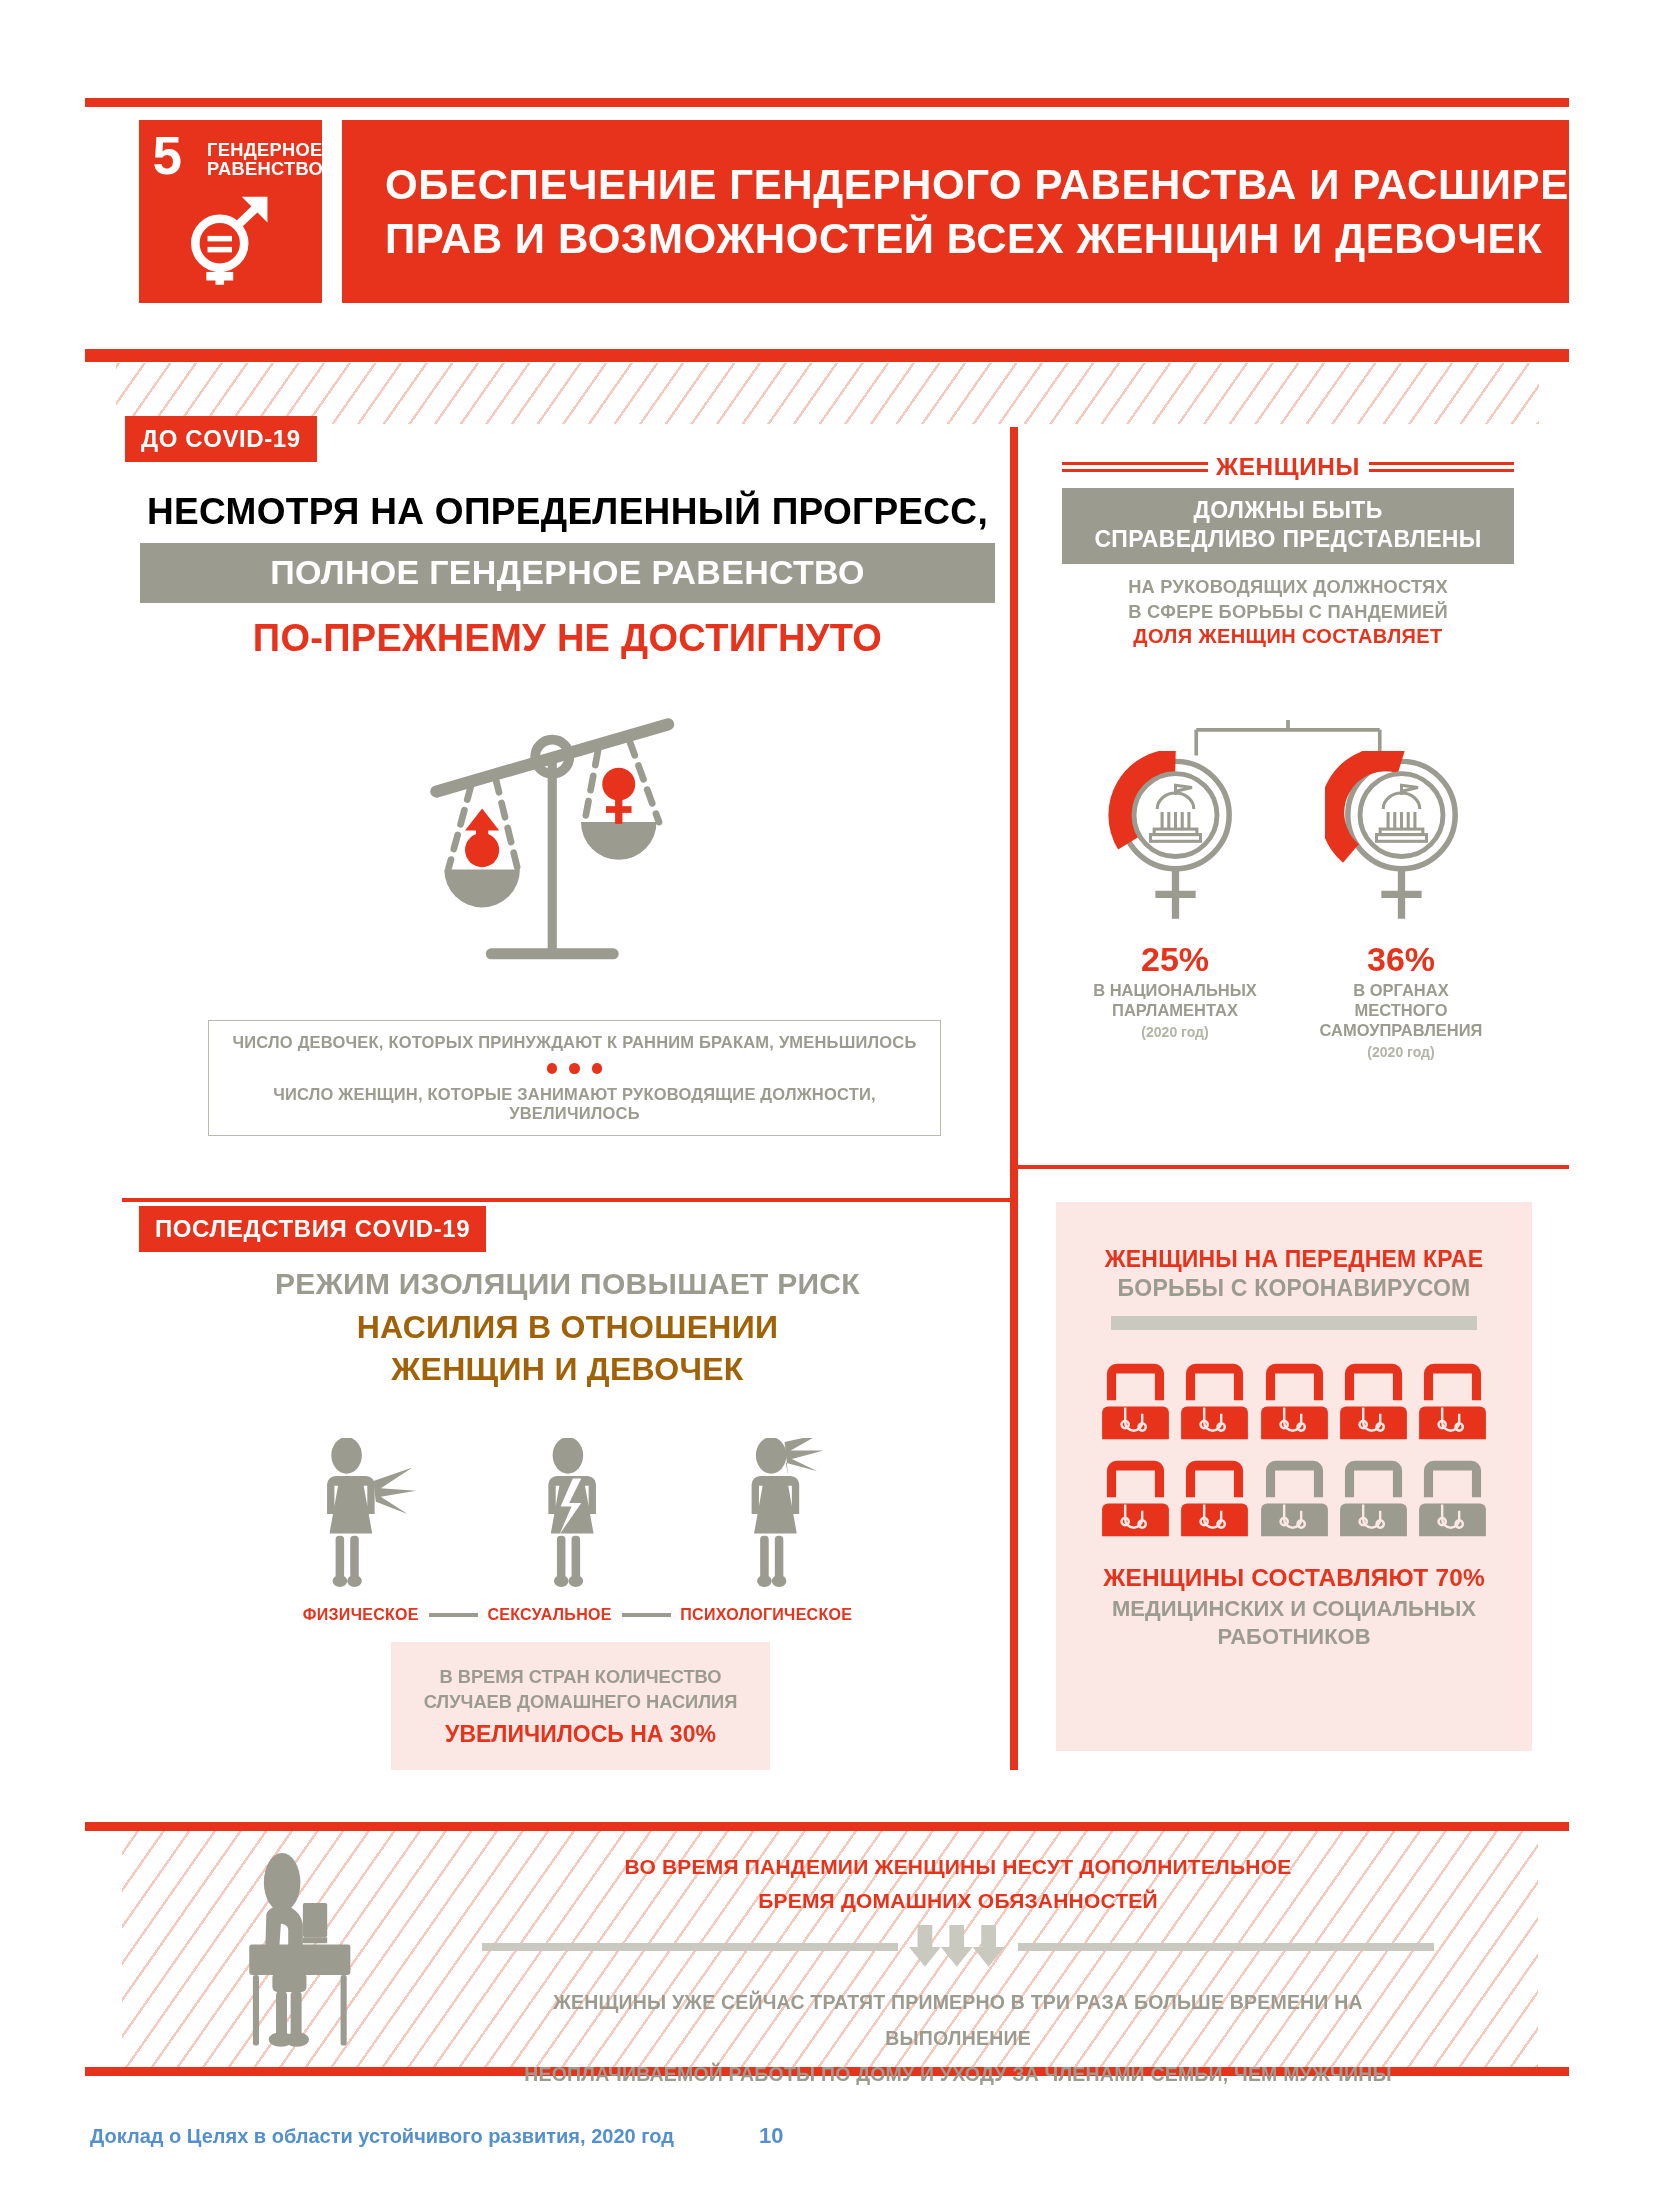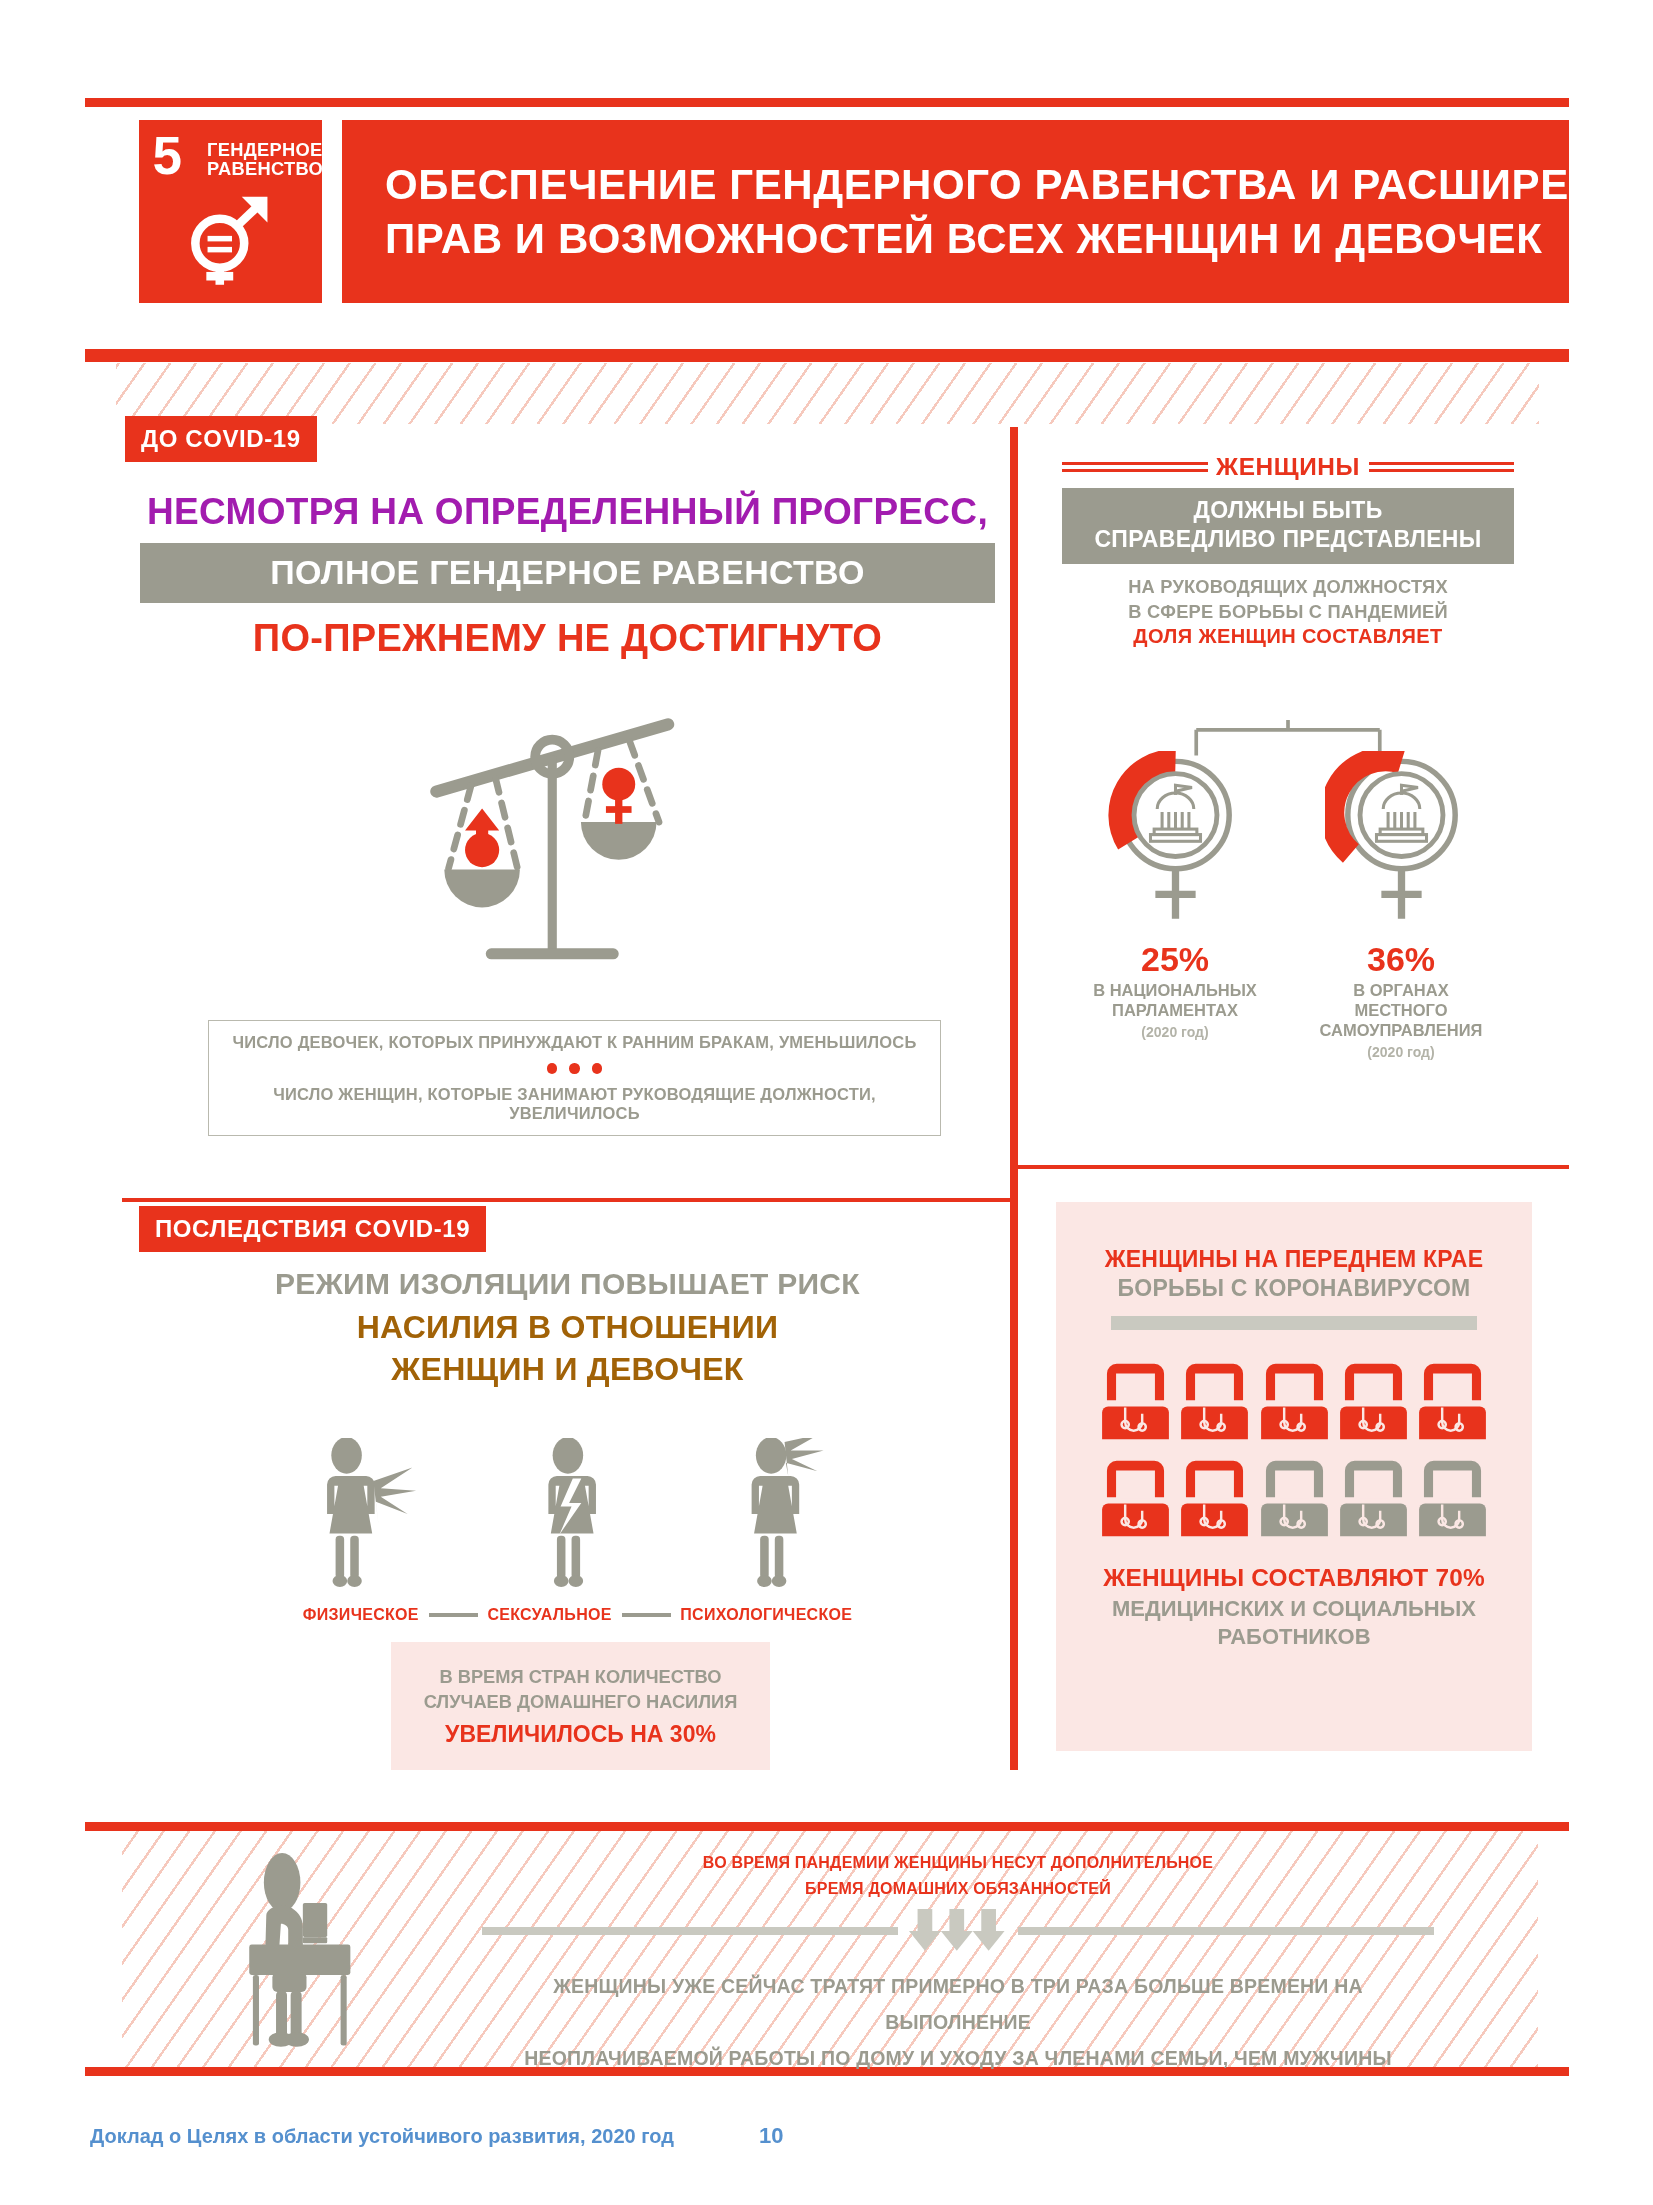--- a/index.html
+++ b/index.html
@@ -57,21 +57,21 @@
     background: #e8331c; color: #fff; font-weight: 700;
     font-size: 24px; letter-spacing: 0.6px;
     display: flex; align-items: center; padding: 0 16px;
   }
   #tag-before { left: 125px; top: 416px; height: 46px; }
   #tag-after  { left: 139px; top: 1206px; height: 46px; }
 
   
   #headline { left: 140px; top: 488px; width: 855px; text-align: center; }
   #headline .l1 {
-    color: #a21caf; font-size: 37px; font-weight: 700; letter-spacing: 0.3px;
+    color: #000000; font-size: 37px; font-weight: 700; letter-spacing: 0.3px;
     line-height: 1.3;
   }
   #headline .l2 {
     background: #9b9b8f; color: #fff; font-size: 34px; font-weight: 700;
     letter-spacing: 0.3px; display: block; padding: 9.8px 6.1px 11px; margin-top: 7.3px;
   }
   #headline .l3 {
     color: #e8331c; font-size: 38px; font-weight: 700; letter-spacing: 0.3px;
     margin-top: 13.4px;
   }
@@ -151,21 +151,21 @@
   #pink-panel .pf2 { color: #9b9b8f; font-size: 22px; font-weight: 700; line-height: 1.28; text-align: center; margin-top: 2.4px; }
 
   
   #bottom-rule-top { left: 85px; top: 1822px; width: 1484px; height: 8.5px; background: #e8331c; }
   #bottom-strip { left: 122px; top: 1831px; width: 1416px; height: 236px; }
   #bottom-rule-bot { left: 85px; top: 2067px; width: 1484px; height: 8.5px; background: #e8331c; }
 
   #desk-person { left: 244px; top: 1847px; }
 
   #bottom-text { left: 482px; top: 1850px; width: 952px; text-align: center; }
-  #bottom-text .bt-r { color: #e8331c; font-size: 16px; font-weight: 700; line-height: 1.62; letter-spacing: 0.2px; }
+  #bottom-text .bt-r { color: #e8331c; font-size: 21px; font-weight: 700; line-height: 1.62; letter-spacing: 0.2px; }
   #bottom-text .arrow-row { display: flex; align-items: center; justify-content: center; gap: 11px; margin: 7.3px 0 16px; }
   #bottom-text .ar-line { flex: 1; height: 8px; background: #c9c9c0; }
   #bottom-text .bt-g { color: #9b9b8f; font-size: 19.5px; font-weight: 700; line-height: 1.85; letter-spacing: 0.2px; }
 
   
   #footer { left: 90px; top: 2123px; display: flex; align-items: baseline; gap: 85px; }
   #footer .f-title { color: #5590ce; font-size: 20px; font-weight: 700; }
   #footer .f-page  { color: #5590ce; font-size: 22px; font-weight: 700; }
 </style>
 </head>

